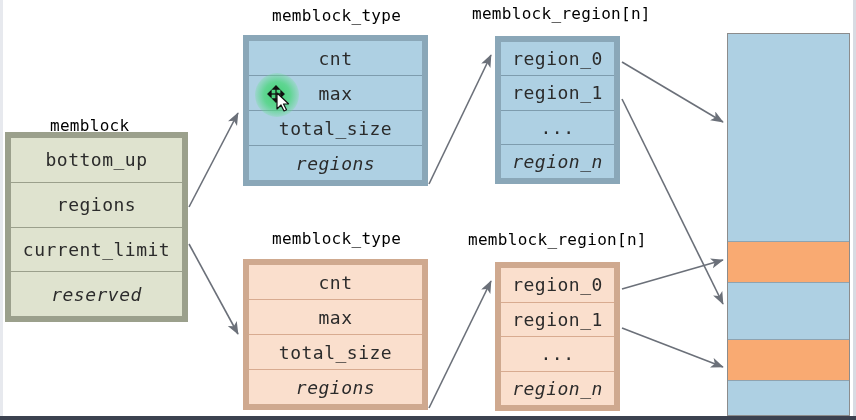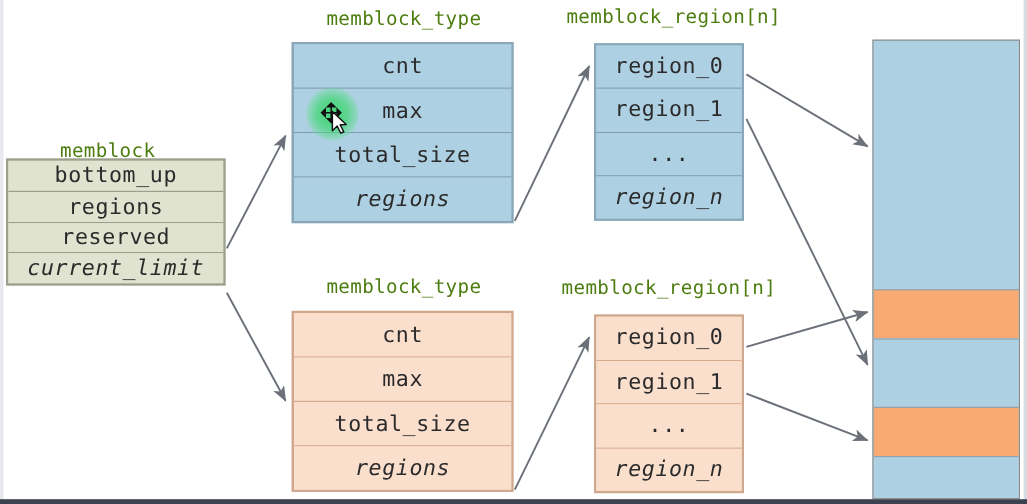--- a/index.html
+++ b/index.html
@@ -26,21 +26,21 @@
   }
   .edge-right {
     position: absolute; right: 0; top: 0; width: 3px; height: 420px;
     background: #d8dbe2;
   }
 
   
   .struct {
     position: absolute;
     box-sizing: border-box;
-    border: 2px solid #ec4899;
+    border: 6px solid #ec4899;
     display: flex;
     flex-direction: column;
   }
   .struct .row {
     flex: 1 1 0;
     display: flex;
     align-items: center;
     justify-content: center;
     box-sizing: border-box;
     border-bottom: 1px solid #9a9a92;
@@ -60,21 +60,21 @@
   .blue .row { background: #aed0e3; border-bottom-color: #7e9cae; }
 
   
   .peach { background: #fadfcd; border-color: #cfa98f; }
   .peach .row { background: #fadfcd; border-bottom-color: #d8ab90; }
 
   
   .caption {
     position: absolute;
     font-size: 16px;
-    color: #4d7c0f;
+    color: #000000;
     white-space: nowrap;
     letter-spacing: 0.3px;
   }
 
   
   #memory-bar {
     position: absolute;
     box-sizing: border-box;
     border: 1px solid #8c8c8c;
     background: #aed0e3;
@@ -127,25 +127,25 @@
   <div class="caption" style="left:50px; top:116px;">memblock</div>
 
   <div class="caption" style="left:272px; top:6px;">memblock_type</div>
 
   <div class="caption" style="left:472px; top:4px;">memblock_region[n]</div>
 
   <div class="caption" style="left:272px; top:229px;">memblock_type</div>
 
   <div class="caption" style="left:468px; top:230px;">memblock_region[n]</div>
 
-  <div class="struct green" id="memblock-box" style="left:5px; top:132px; width:183px; height:106px;">
+  <div class="struct green" id="memblock-box" style="left:5px; top:132px; width:183px; height:190px;">
     <div class="row">bottom_up</div>
     <div class="row">regions</div>
+    <div class="row">current_limit</div>
     <div class="row">reserved</div>
-    <div class="row">current_limit</div>
   </div>
 
   <div class="struct blue" id="memory-type-box" style="left:243px; top:35px; width:185px; height:151px;">
     <div class="row">cnt</div>
     <div class="row">max</div>
     <div class="row">total_size</div>
     <div class="row">regions</div>
   </div>
 
   <div class="struct blue" id="memory-region-box" style="left:495px; top:36px; width:125px; height:148px;">

